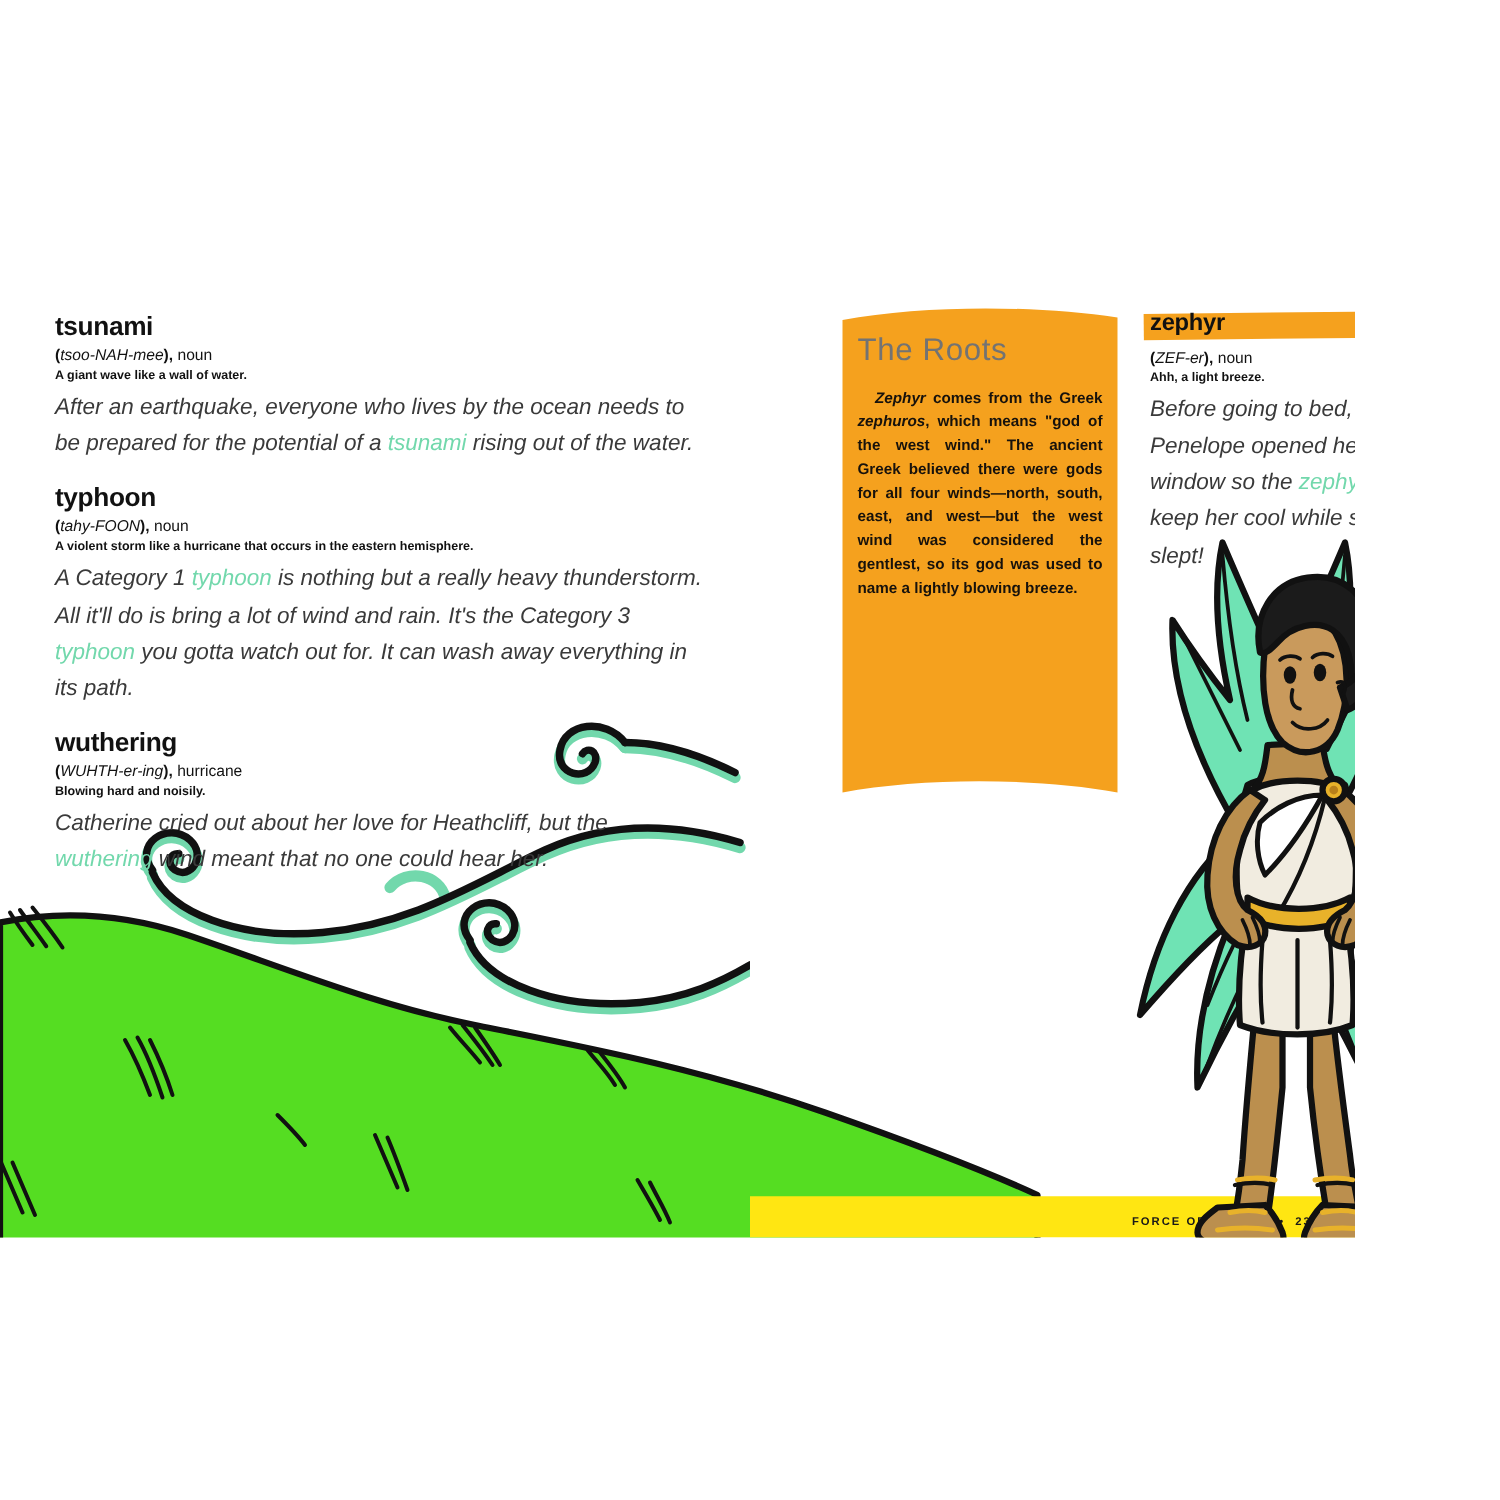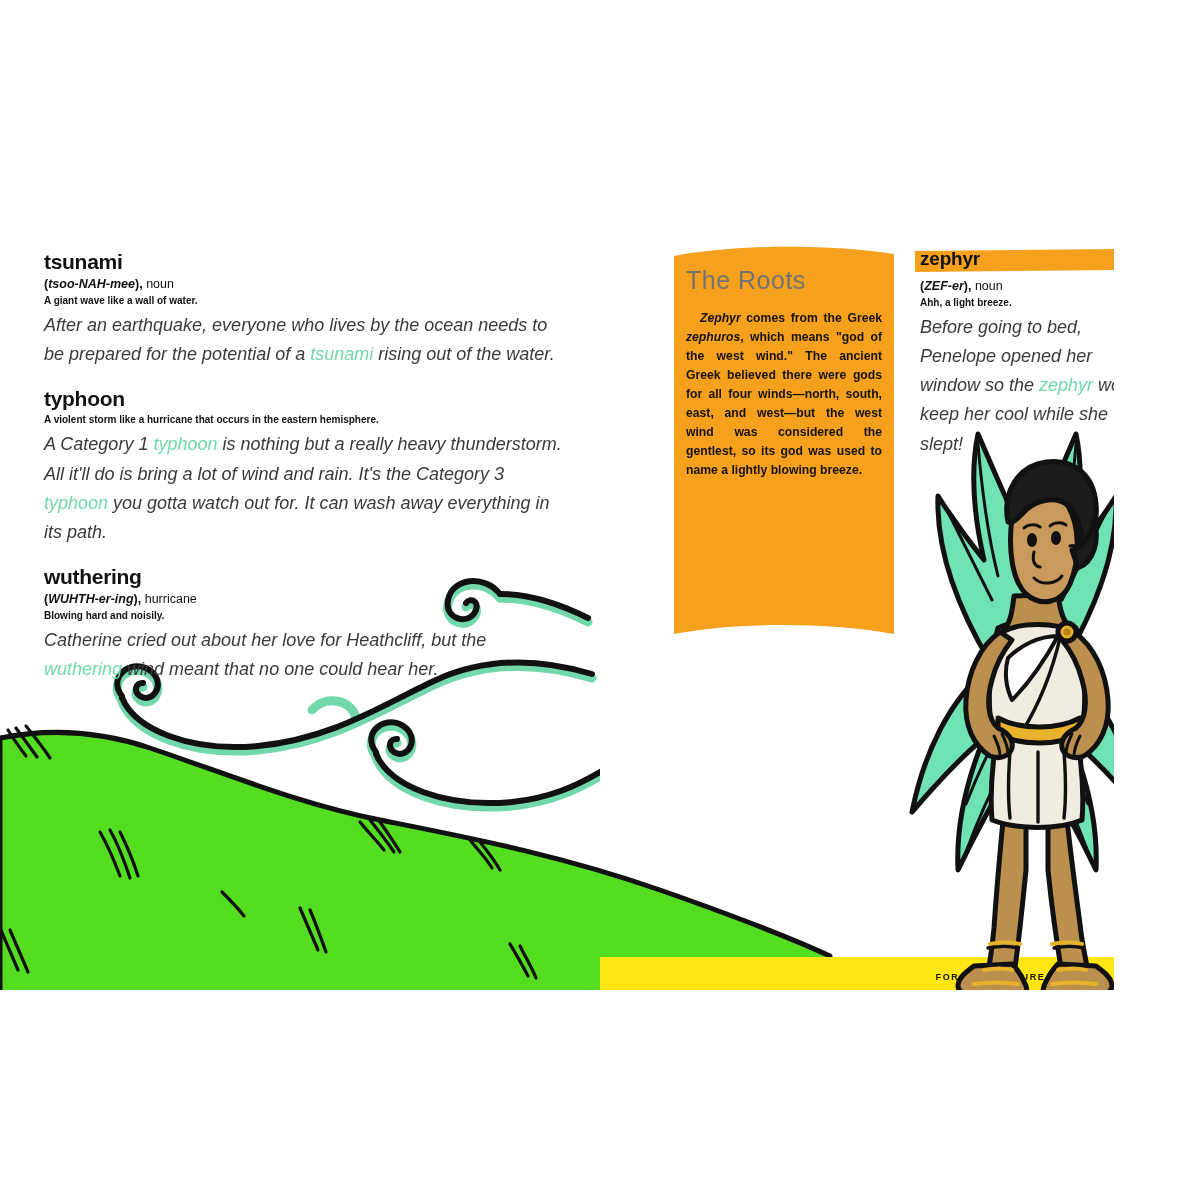--- a/index.html
+++ b/index.html
@@ -15,21 +15,20 @@
     background:#ffffff;
     overflow:hidden;
   }
   
   #spread{
     position:absolute;
     left:0; top:230px;
     width:1084px; height:760px;
     background:#ffffff;
     overflow:hidden;
-    padding-left:30px;
   }
 
   
   #left-col{
     position:absolute;
     left:44px; top:20px;
     width:520px;
   }
   .entry{ margin-bottom:18px; }
   .entry-word{
@@ -39,21 +38,21 @@
     color:#111111;
     line-height:1.15;
     margin:0 0 2px 0;
   }
   .entry-pron{
     font-size:12.5px;
     color:#111111;
     margin:0 0 1px 0;
     line-height:1.35;
   }
-  .entry-pron .ip{ font-style:italic; font-weight:bold;margin-top:44px; }
+  .entry-pron .ip{ font-style:italic; font-weight:normal;margin-top:44px; }
   .entry-pron .pos{ font-weight:normal; }
   .entry-pron .paren{ font-weight:bold; }
   .entry-def{
     font-size:10px;
     font-weight:bold;
     color:#111111;
     margin:0 0 3px 0;
     line-height:1.4;
   }
   .entry-ex{
@@ -220,20 +219,21 @@
 
       <div class="entry">
         <div class="entry-word">tsunami</div>
         <div class="entry-pron"><span class="paren">(</span><span class="ip">tsoo-</span><span class="ip">NAH</span><span class="ip">-mee</span><span class="paren">), </span><span class="pos">noun</span></div>
         <div class="entry-def">A giant wave like a wall of water.</div>
         <div class="entry-ex"><span>After an earthquake, everyone who lives by the ocean needs to be prepared for the potential of a </span><span class="hl">tsunami</span><span> rising out of the water.</span></div>
       </div>
 
       <div class="entry">
         <div class="entry-word">typhoon</div>
+        <div class="entry-pron"><span class="paren">(</span><span class="ip">tahy-</span><span class="ip">FOON</span><span class="ip"></span><span class="paren">), </span><span class="pos">noun</span></div>
         <div class="entry-def">A violent storm like a hurricane that occurs in the eastern hemisphere.</div>
         <div class="entry-ex"><span>A Category 1 </span><span class="hl">typhoon</span><span> is nothing but a really heavy thunderstorm. All it'll do is bring a lot of wind and rain. It's the Category 3 </span><span class="hl">typhoon</span><span> you gotta watch out for. It can wash away everything in its path.</span></div>
       </div>
 
       <div class="entry">
         <div class="entry-word">wuthering</div>
         <div class="entry-pron"><span class="paren">(</span><span class="ip">WUHTH</span><span class="ip">-er-ing</span><span class="paren">), </span><span class="pos">hurricane</span></div>
         <div class="entry-def">Blowing hard and noisily.</div>
         <div class="entry-ex"><span>Catherine cried out about her love for Heathcliff, but the </span><span class="hl">wuthering</span><span> wind meant that no one could hear her.</span></div>
       </div>

